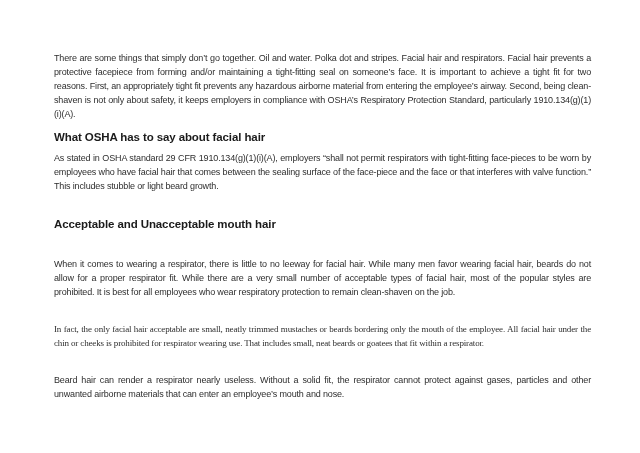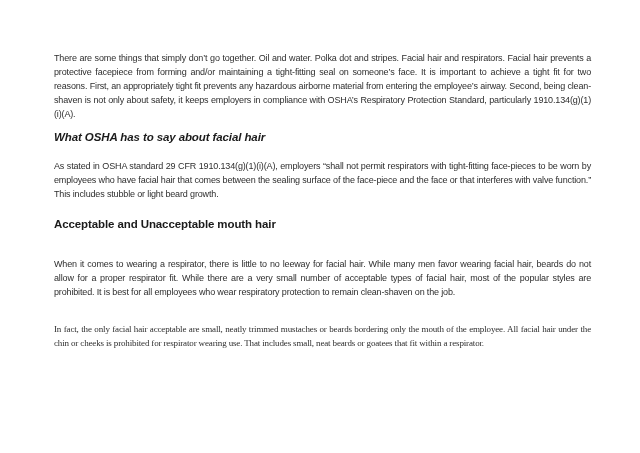--- a/index.html
+++ b/index.html
@@ -31,22 +31,22 @@
     left: 54px;
     width: 537px;
     margin: 0;
     font-size: 11.5px;
     line-height: 14px;
     font-weight: bold;
     letter-spacing: -0.1px;
     color: #1b1b1b;
   }
   .pos-p1 { top: 51px; }
-  .pos-h1 { top: 130px; font-style: italic; }
-  .pos-p2 { top: 151px; margin-top: 8px; }
+  .pos-h1 { top: 130px; }
+  .pos-p2 { top: 151px; }
   .pos-h2 { top: 217px; }
   .pos-p3 { top: 257px; }
   .pos-p4 { top: 322px; font-family: Liberation Serif, serif; }
   .pos-p5 { top: 373px; }
 </style>
 </head>
 <body>
 
 <div class="page">
 
@@ -55,14 +55,15 @@
   <h2 class="heading pos-h1">What OSHA has to say about facial hair</h2>
 
   <p class="body-text pos-p2">As stated in OSHA standard 29 CFR 1910.134(g)(1)(i)(A), employers “shall not permit respirators with tight-fitting face-pieces to be worn by employees who have facial hair that comes between the sealing surface of the face-piece and the face or that interferes with valve function.” This includes stubble or light beard growth.</p>
 
   <h2 class="heading pos-h2">Acceptable and Unacceptable mouth hair</h2>
 
   <p class="body-text pos-p3">When it comes to wearing a respirator, there is little to no leeway for facial hair. While many men favor wearing facial hair, beards do not allow for a proper respirator fit. While there are a very small number of acceptable types of facial hair, most of the popular styles are prohibited.  It is best for all employees who wear respiratory protection to remain clean-shaven on the job.</p>
 
   <p class="body-text pos-p4">In fact, the only facial hair acceptable are small, neatly trimmed mustaches or beards bordering only the mouth of the employee. All facial hair under the chin or cheeks is prohibited for respirator wearing use. That includes small, neat beards or goatees that fit within a respirator.</p>
 
+  <p class="body-text pos-p5">Beard hair can render a respirator nearly useless. Without a solid fit, the respirator cannot protect against gases, particles and other unwanted airborne materials that can enter an employee’s mouth and nose.</p>
 
 </div>
 
 </body></html>

